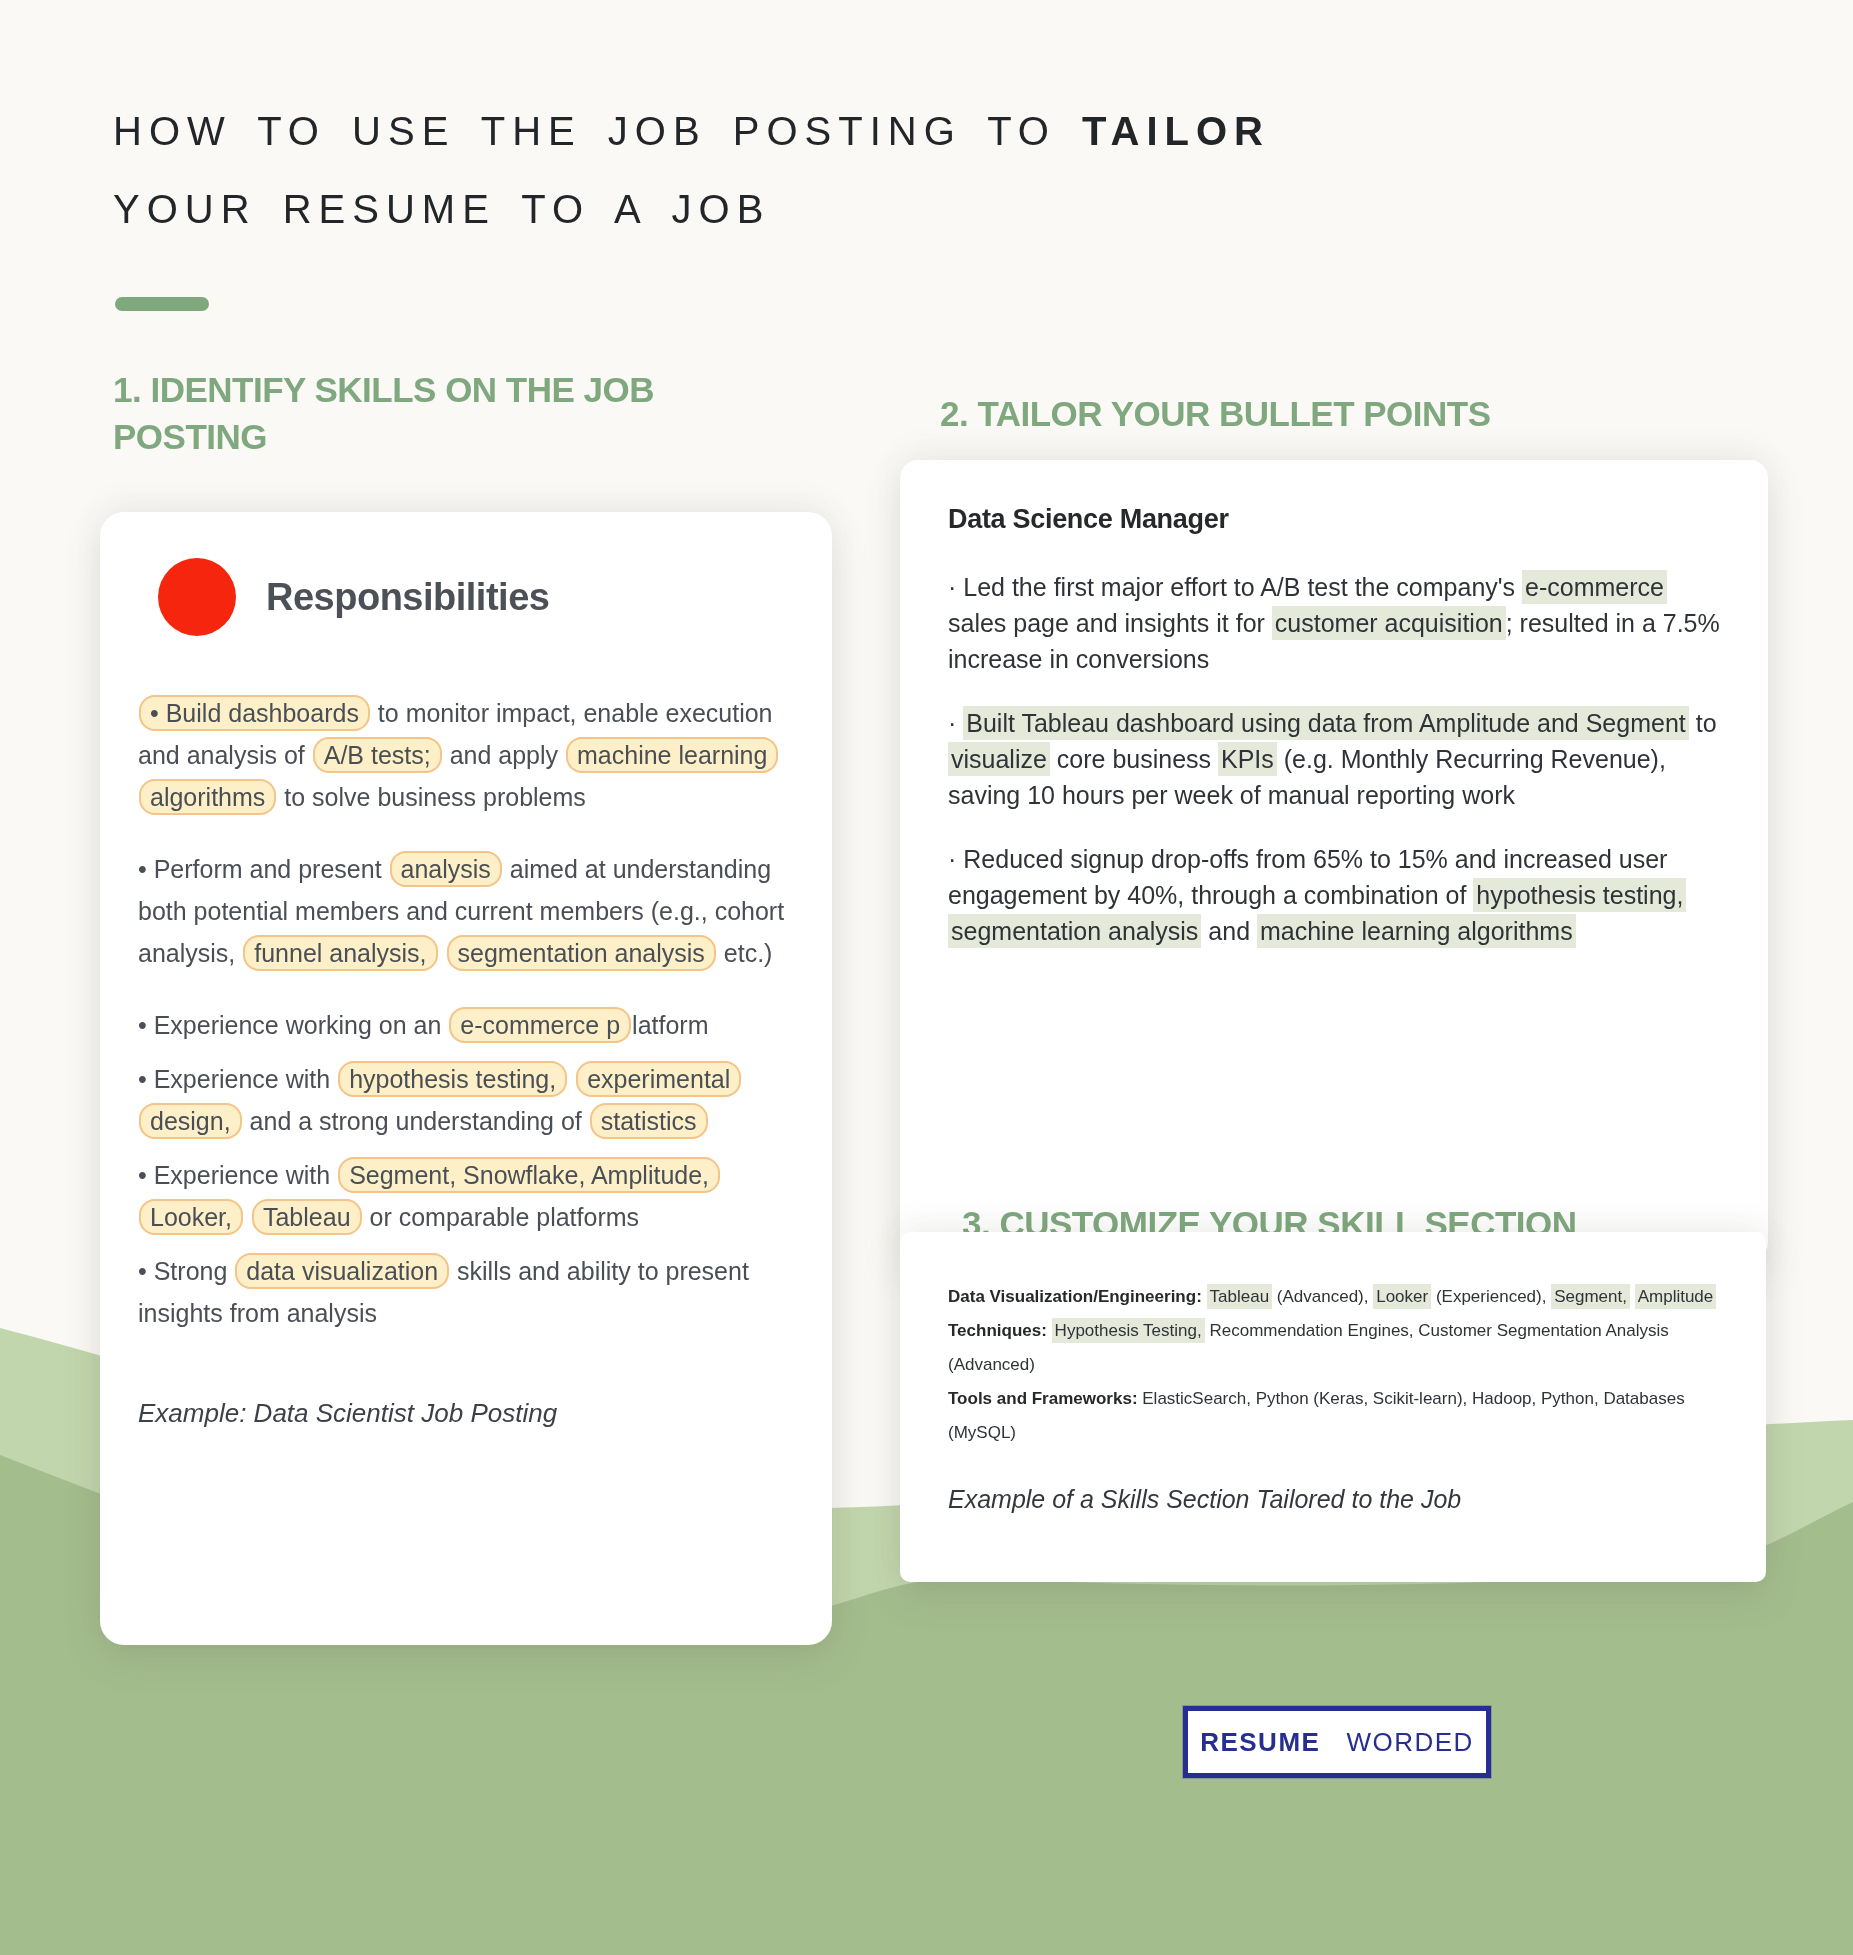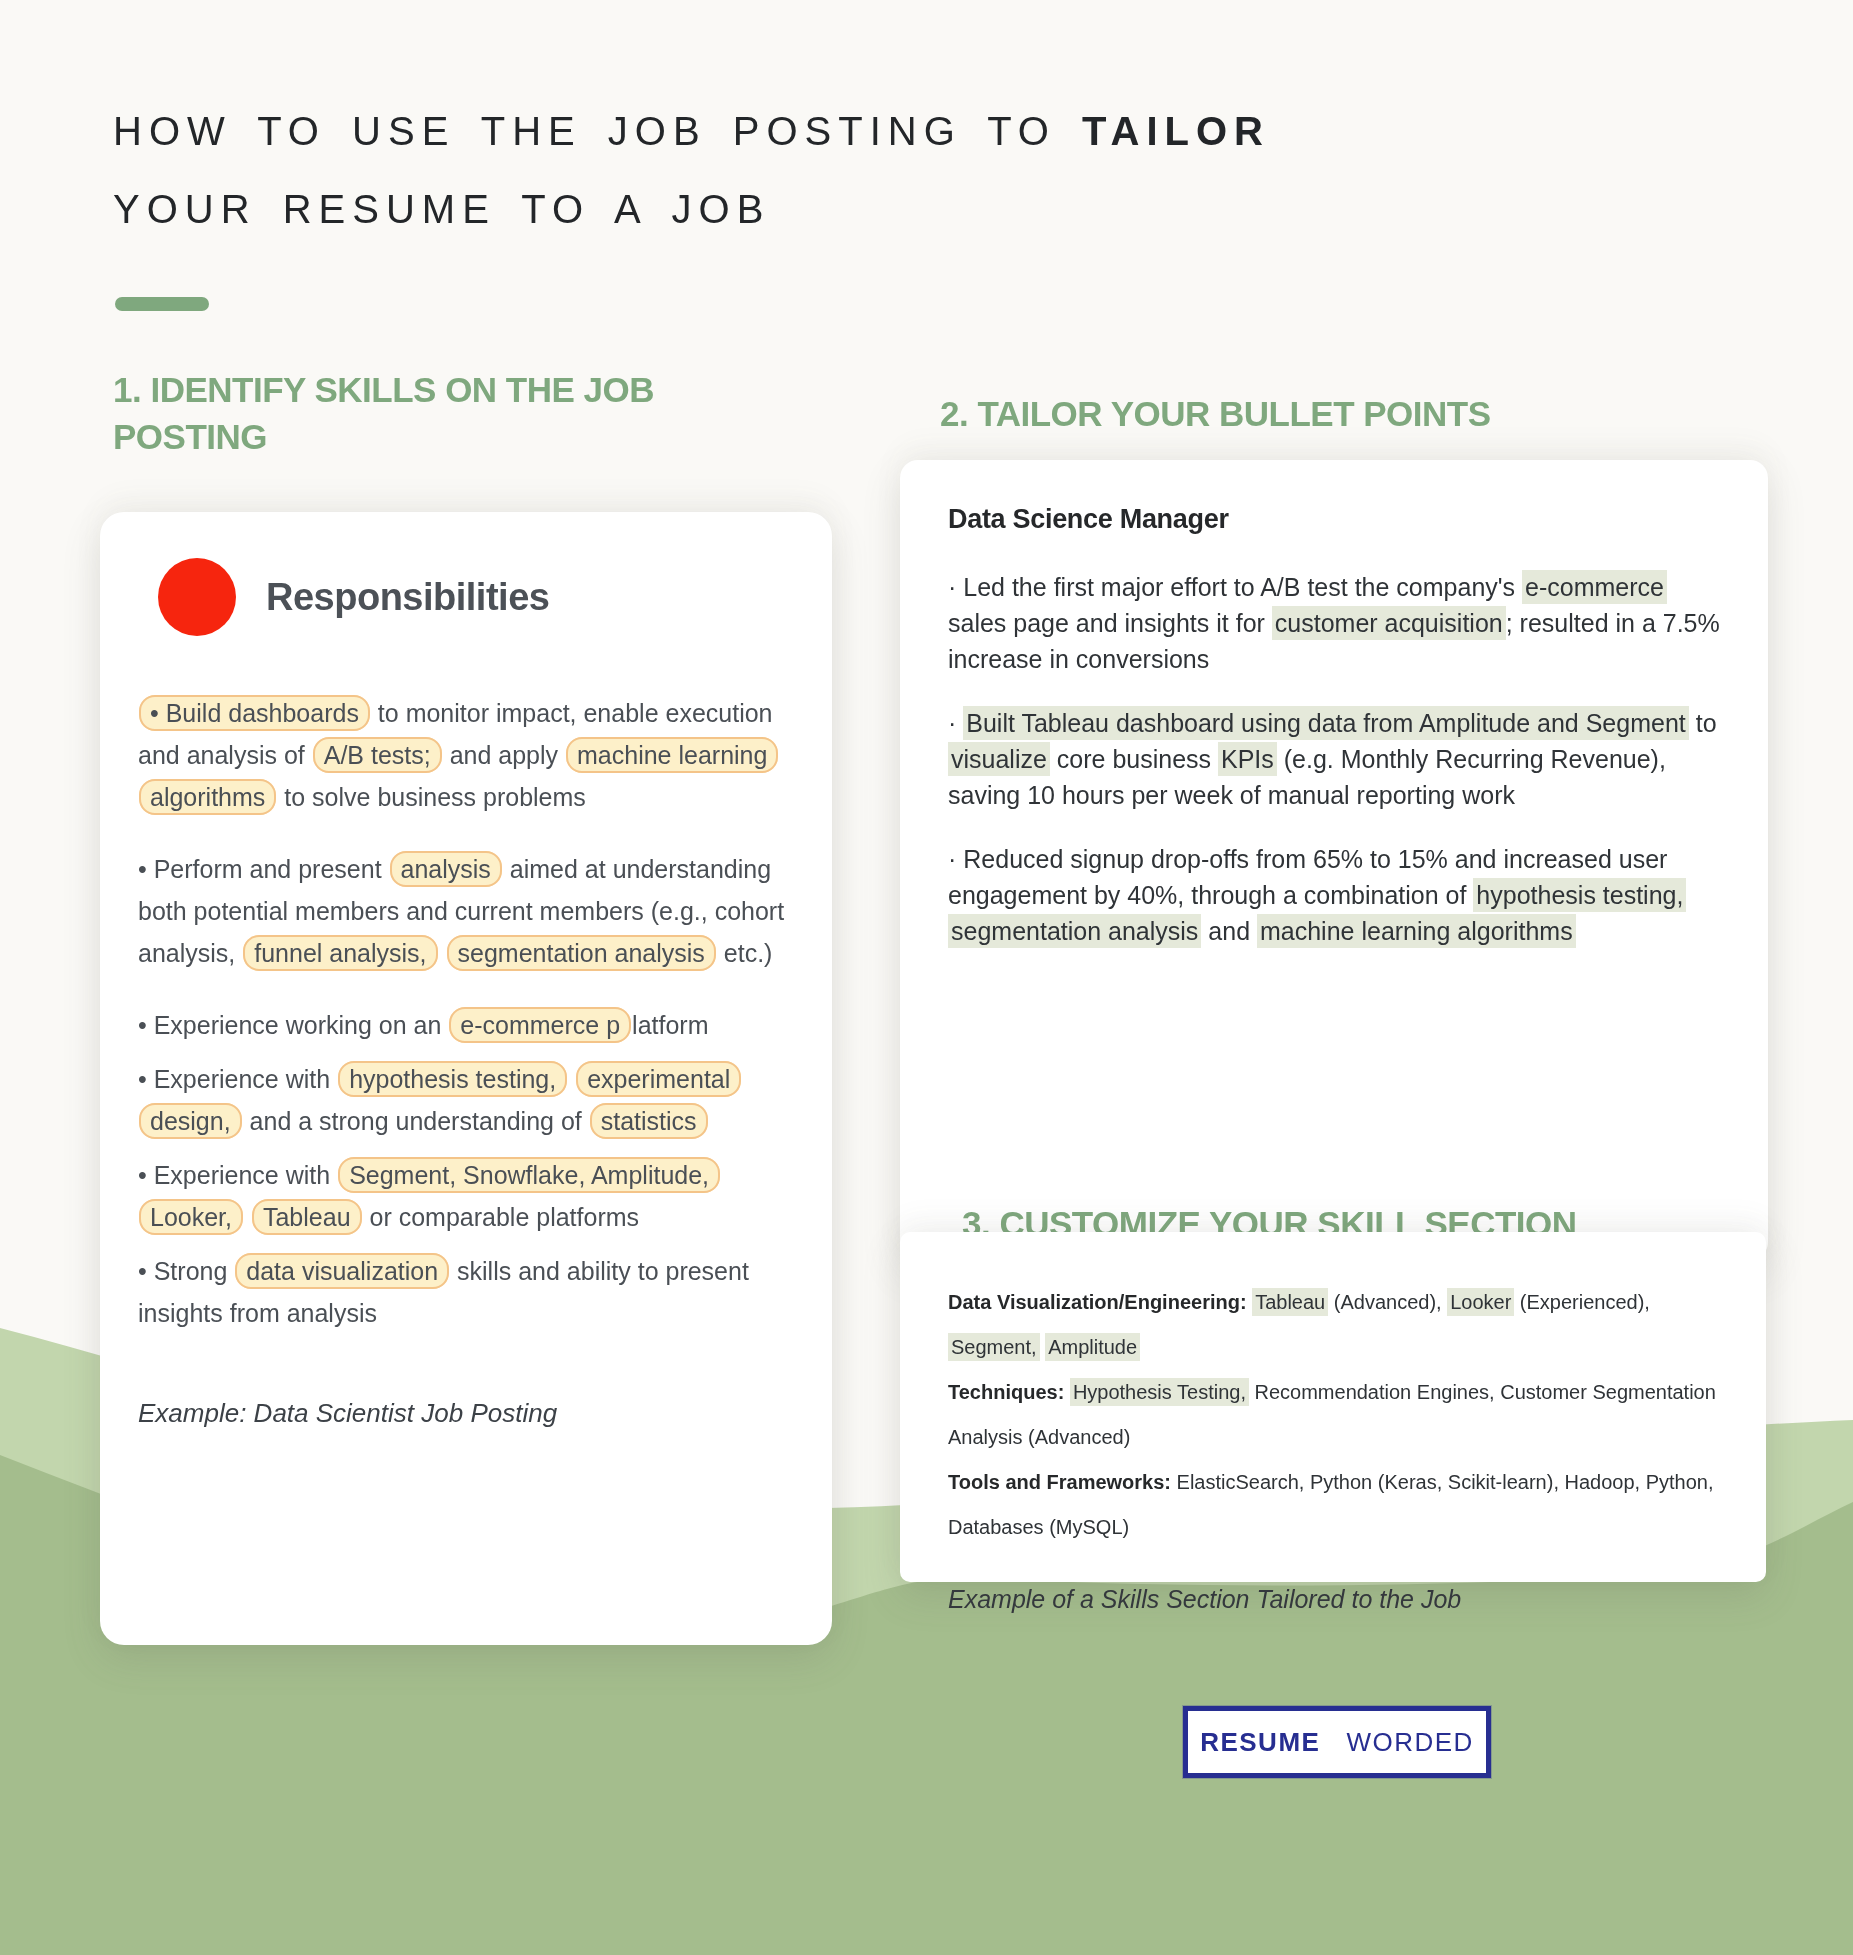--- a/index.html
+++ b/index.html
@@ -47,21 +47,21 @@
   .group-title{font-size:38px;font-weight:700;color:#4c5157;letter-spacing:-0.5px;}
   .c1-bullets .li{font-size:25px;line-height:42px;color:#4a4f55;margin-bottom:30px;}
   .c1-bullets.tight .li{margin-bottom:12px;}
   .c1-example{margin-top:64px;font-style:italic;font-size:26px;color:#3c4147;}
 
   
   .job-title{font-size:27px;font-weight:700;color:#26282a;margin-bottom:34px;letter-spacing:-0.3px;}
   .c2-bullets .li{font-size:25px;line-height:36px;color:#2f3337;margin-bottom:28px;}
   .c2-example,.c3-example{font-style:italic;font-size:25px;line-height:35px;color:#34383d;}
   .c2-example{margin-top:6px;}
-  .c3-lines .li{font-size:20px;line-height:45px;color:#2f3337;}
+  .c3-lines .li{font-size:17px;line-height:34px;color:#2f3337;}
   .c3-example{margin-top:32px;}
 
   
   .seg-t{}
   .seg-b{font-weight:700;color:#26282a;}
   .seg-pill{
     background:#fdf0c9;border:2px solid #f4c489;border-radius:16px;
     padding:2px 9px;margin:0 1px;
     -webkit-box-decoration-break:clone;box-decoration-break:clone;
   }

